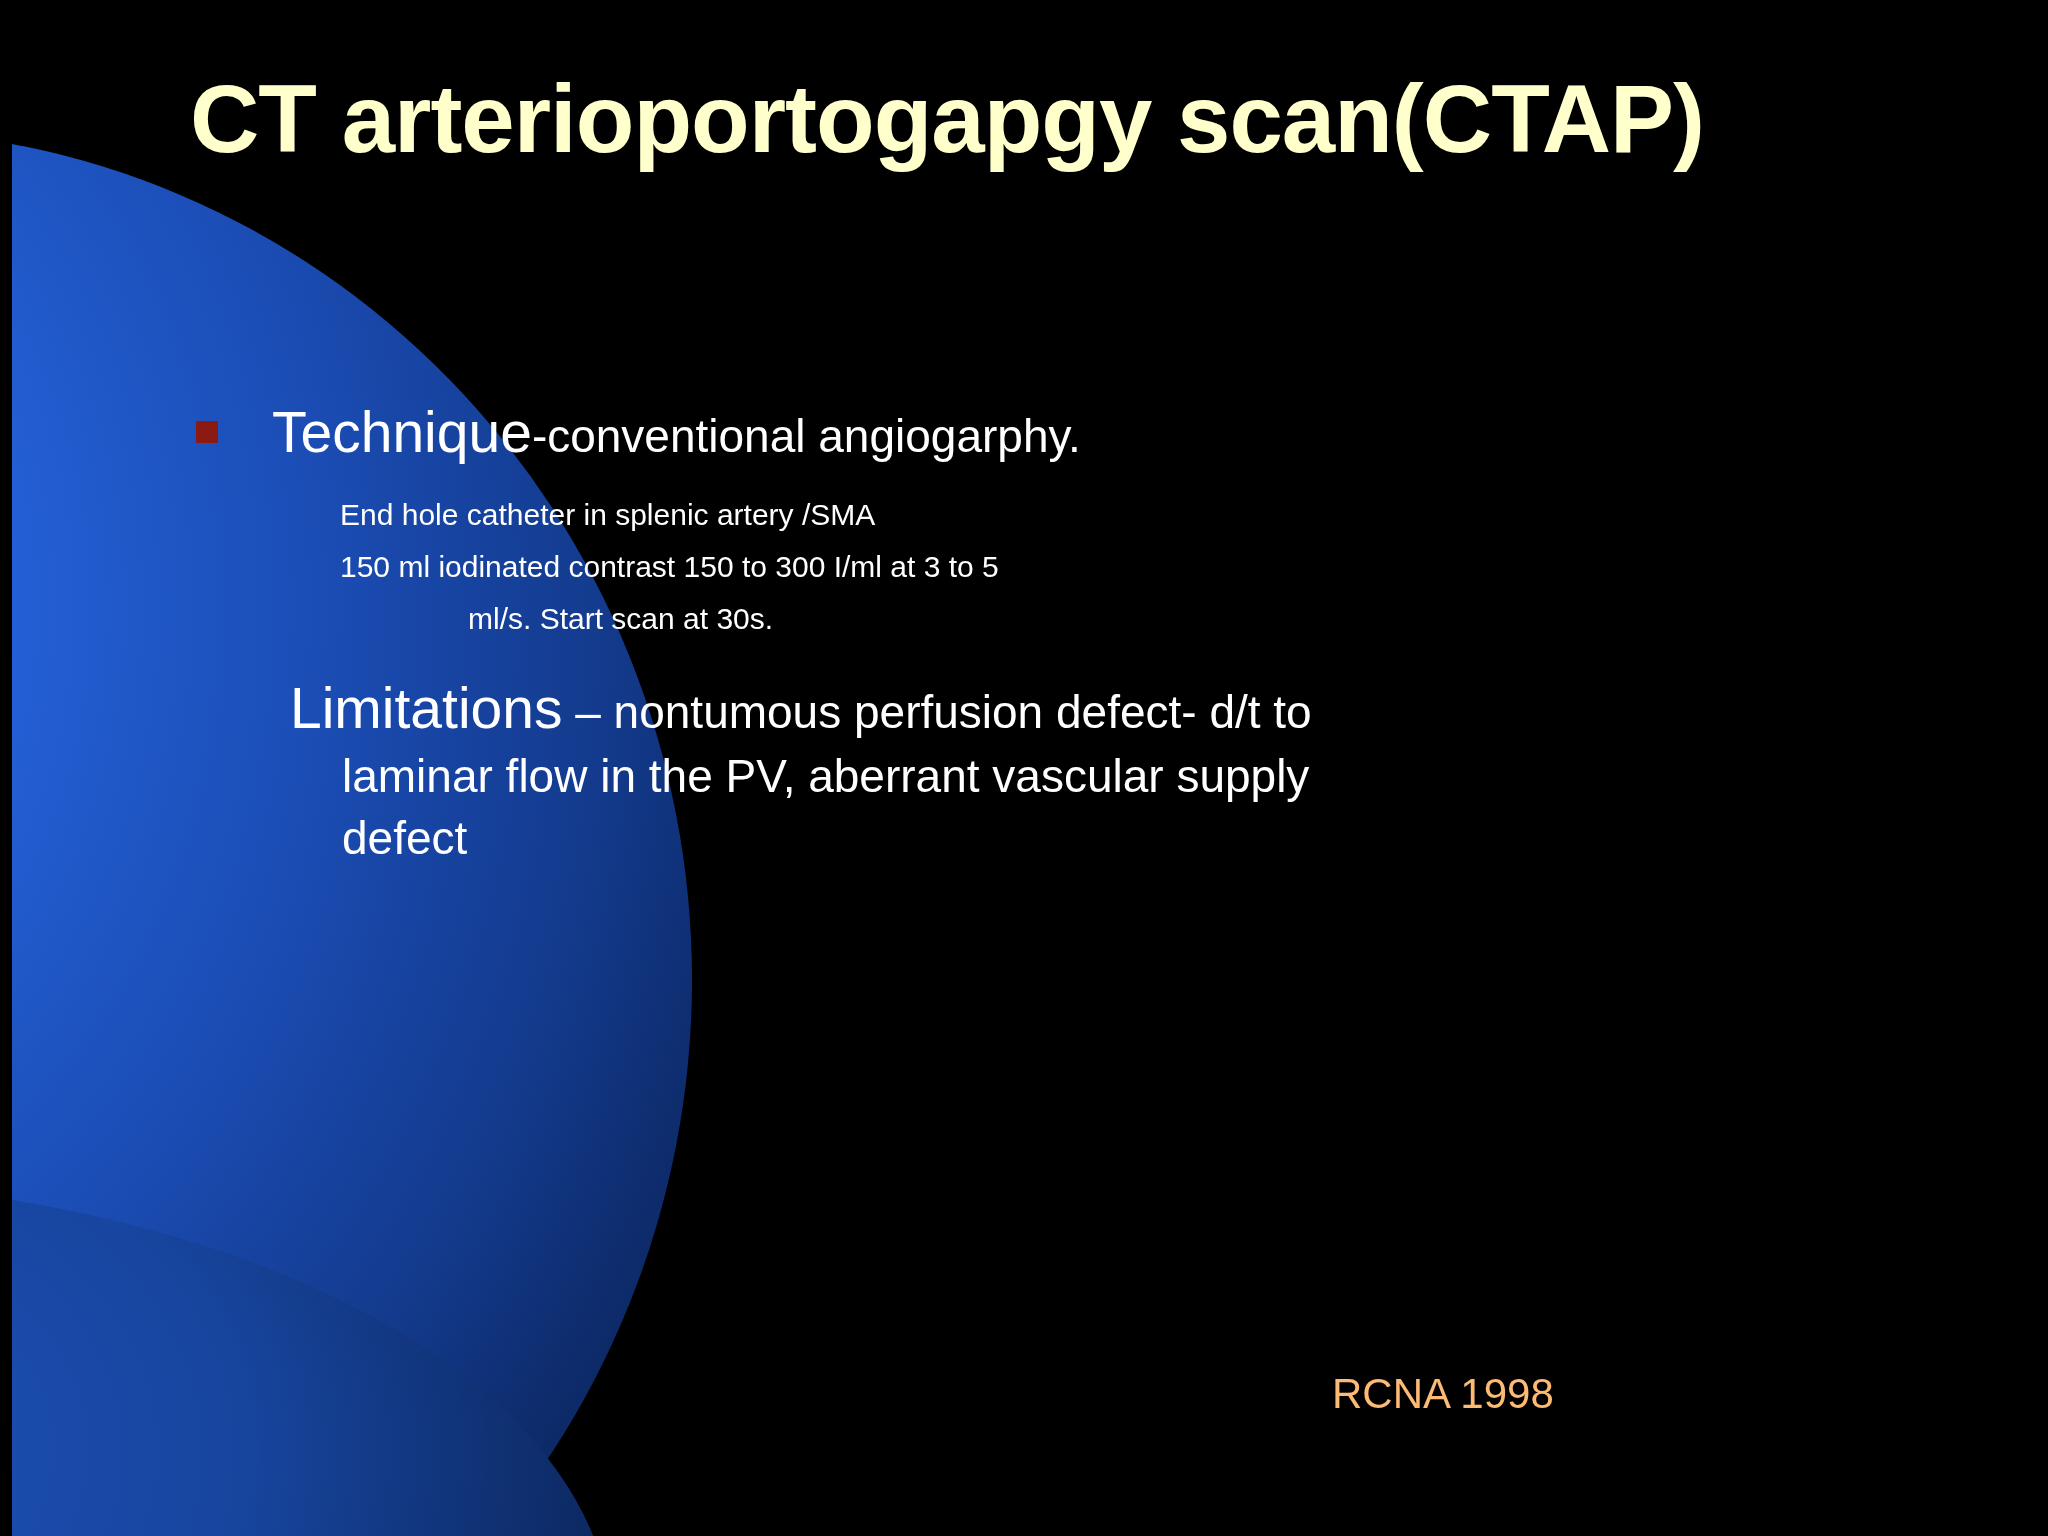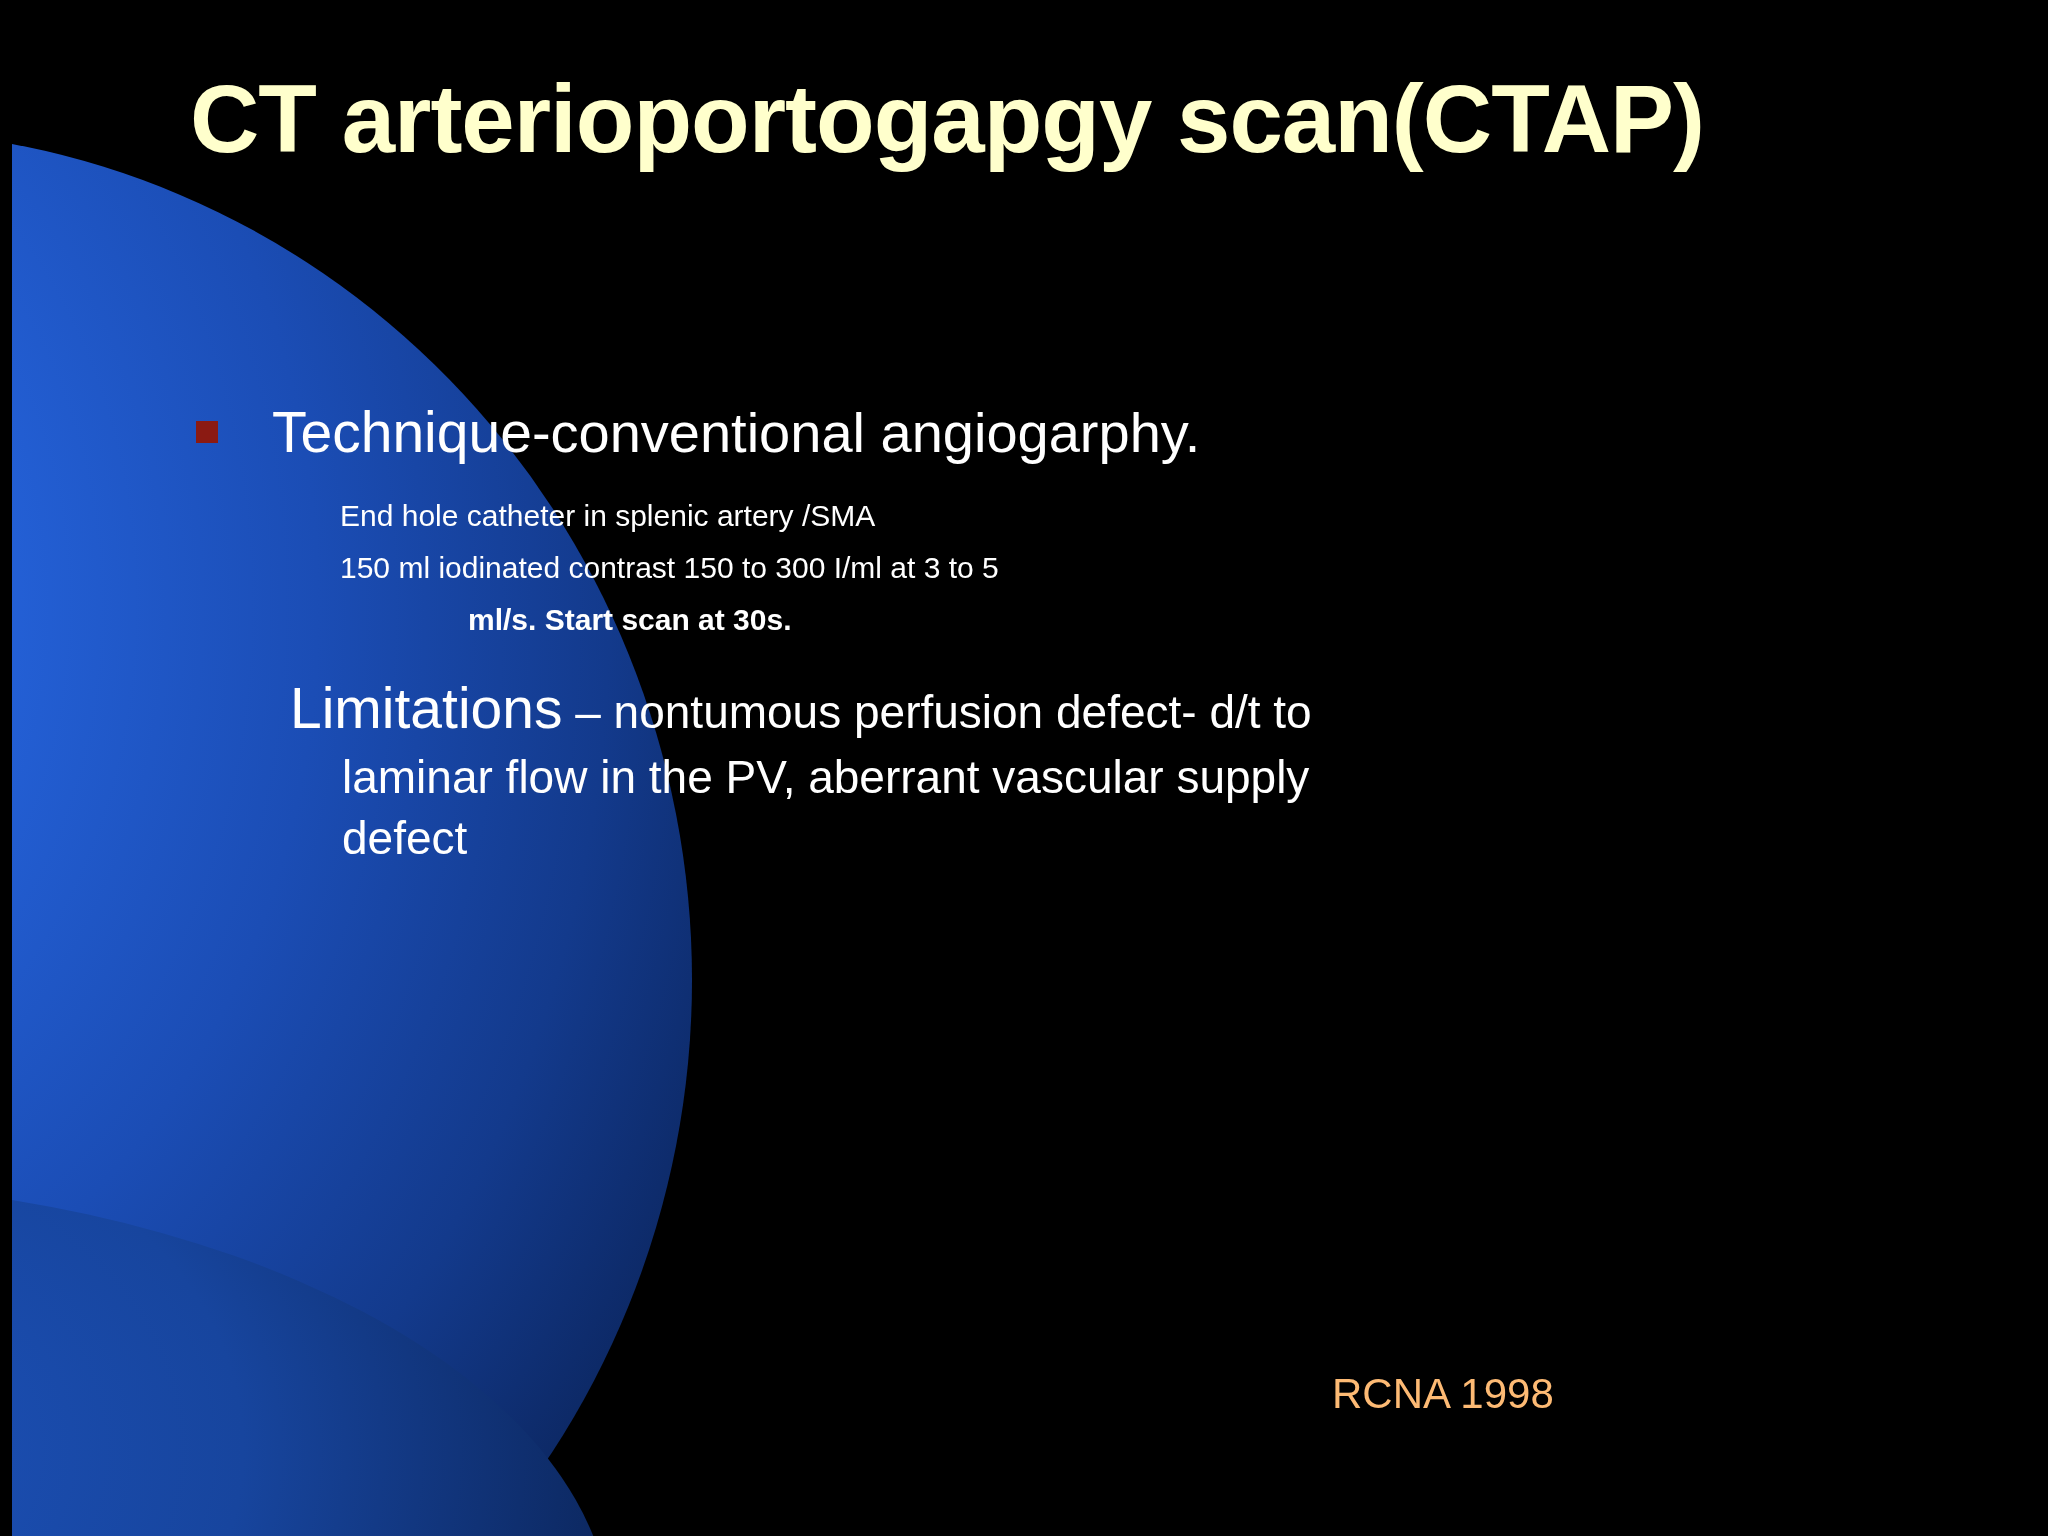--- a/index.html
+++ b/index.html
@@ -84,33 +84,32 @@
     width: 22px;
     height: 22px;
     background: #8b1a12;
   }
   .bullet-text {
     color: #ffffff;
     font-size: 57px;
     line-height: 1.30;
   }
   .bullet-text .small {
-    font-size: 56px;
+    font-size: 46px;
   }
 
   .sub-line {
     color: #ffffff;
     font-size: 30px;
     line-height: 1.34;
     margin-left: 150px;
     margin-top: 12px;
   }
   .sub-line.wide {
     margin-left: 118px;
-    font-weight: bold;
   }
   .sub-indent {
     display: inline-block;
     width: 160px;
   }
 
   .limit-block {
     margin-left: 100px;
     margin-top: 30px;
     color: #ffffff;

